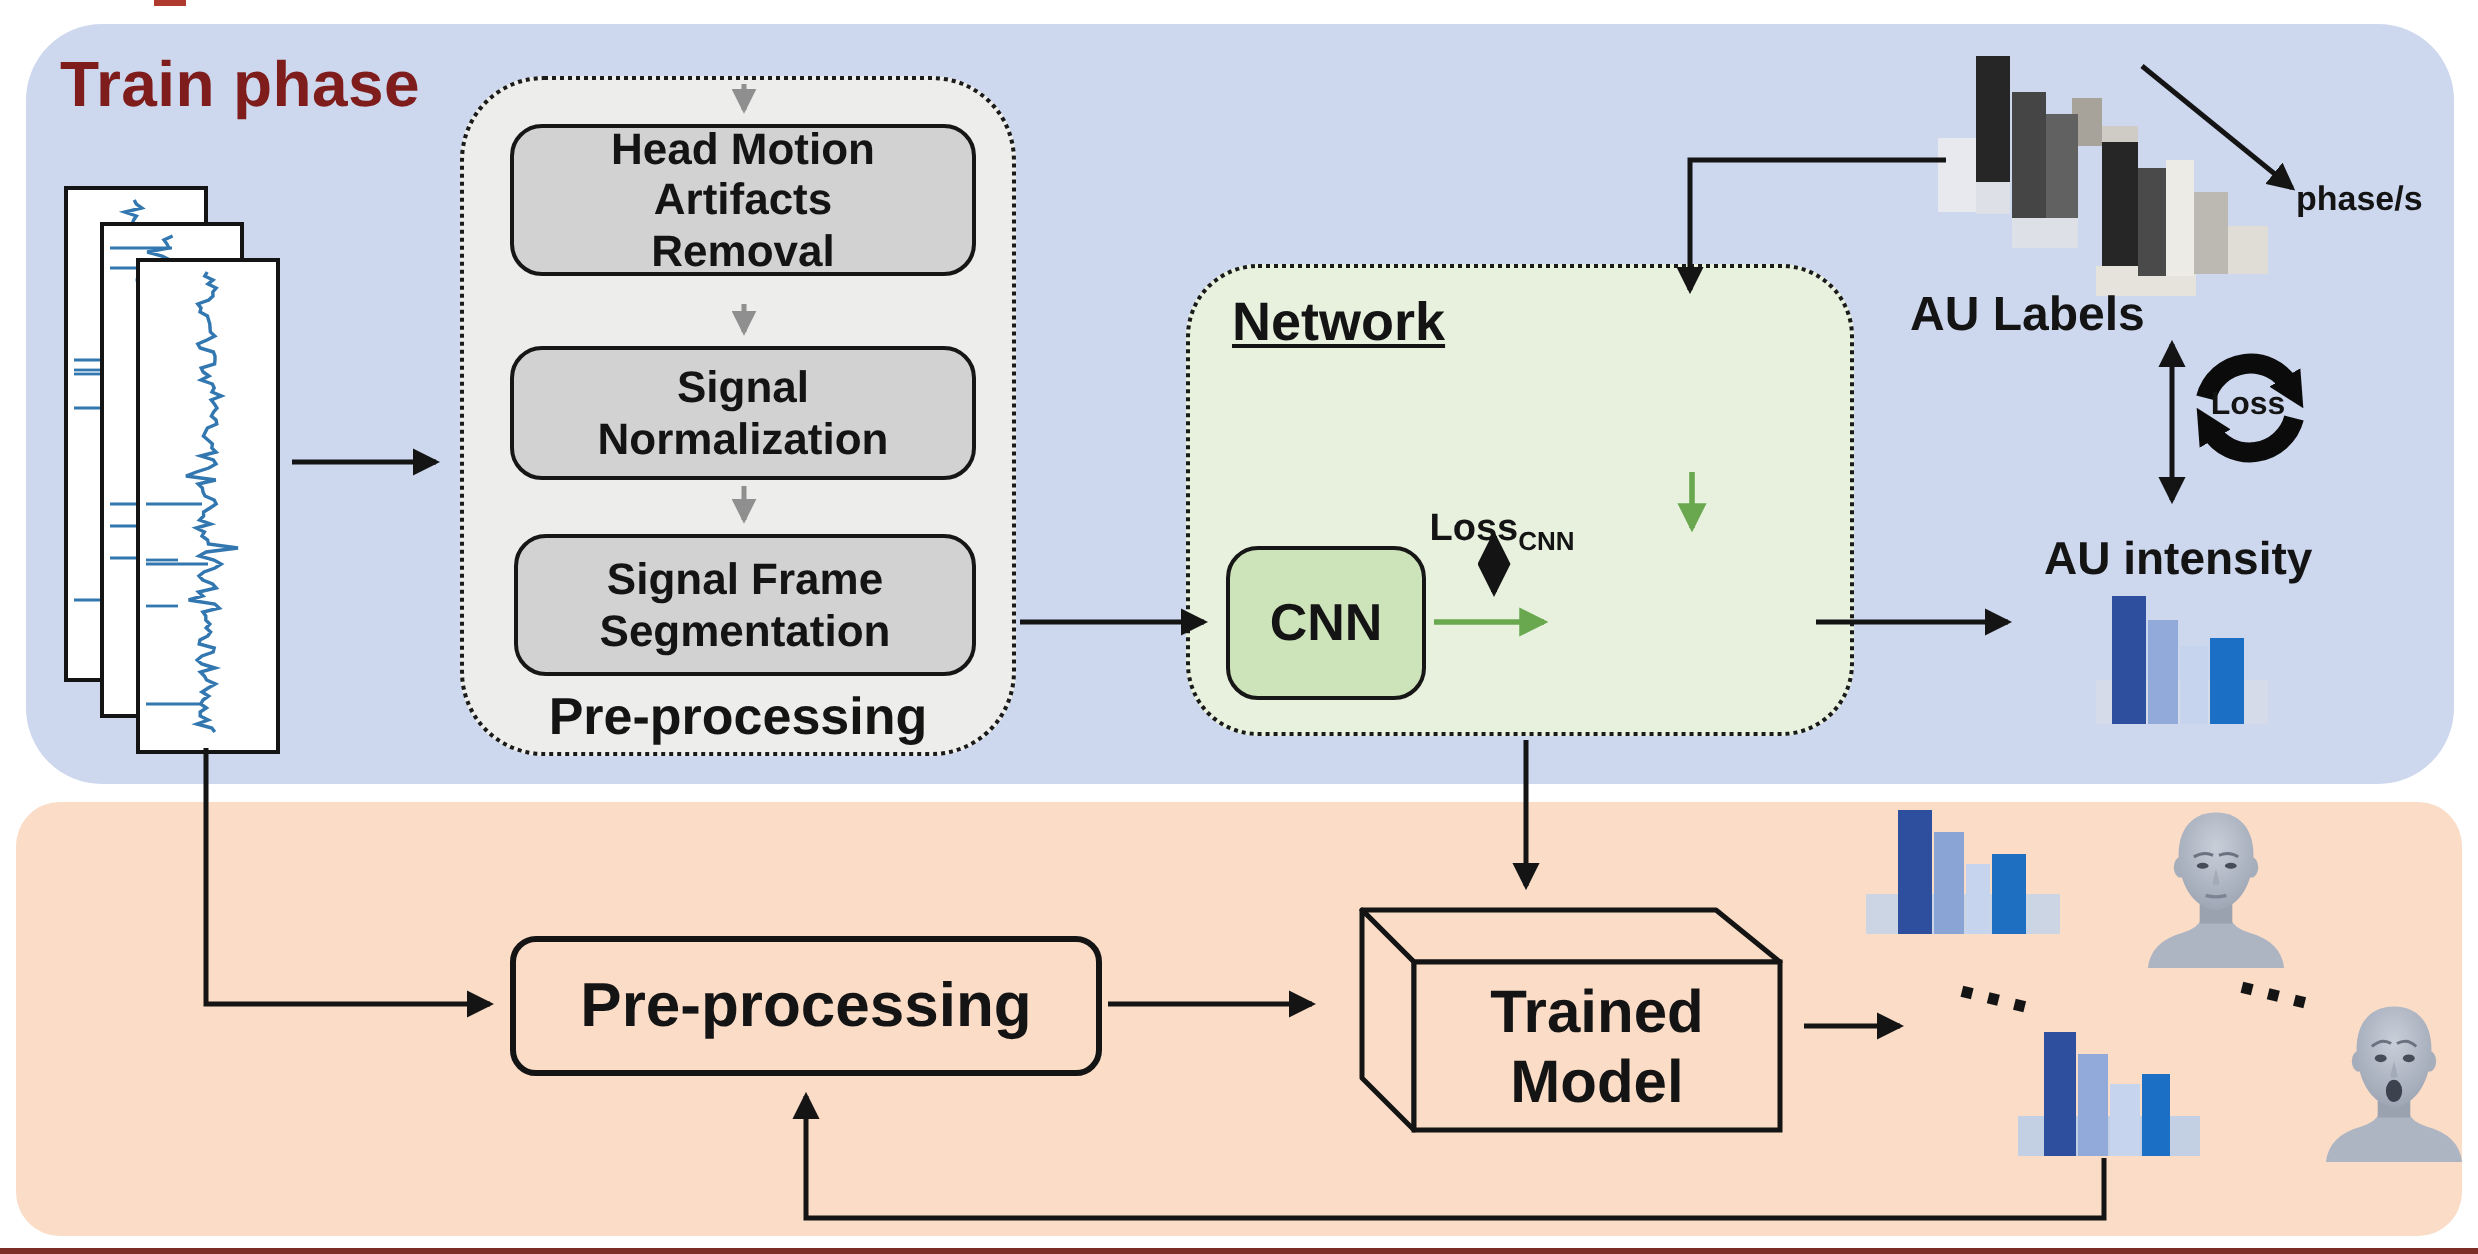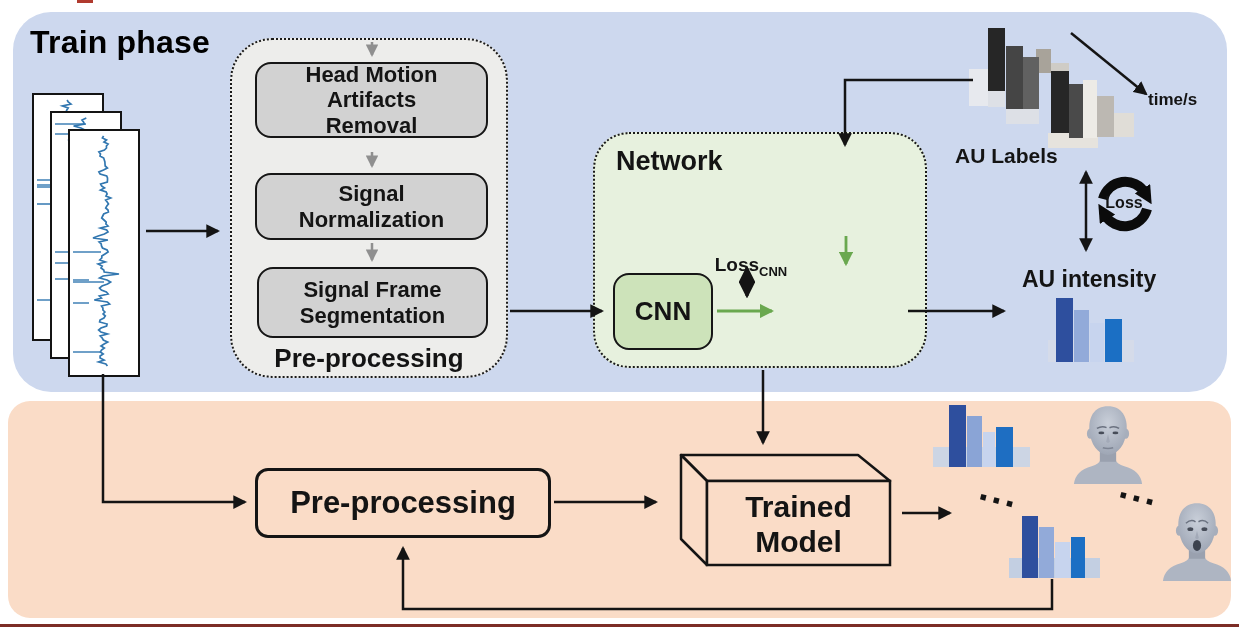--- a/index.html
+++ b/index.html
@@ -5,40 +5,40 @@
   html,body{margin:0;padding:0;background:#ffffff;}
   .canvas{
     position:relative;width:1239px;height:627px;overflow:hidden;
     font-family:"Liberation Sans", sans-serif;color:#141414;
     background:#ffffff;
   }
   .abs{position:absolute;}
   
   .train-bg{left:13px;top:12px;width:1214px;height:380px;background:var(--train-bg);border-radius:38px;}
   .test-bg{left:8px;top:401px;width:1223px;height:217px;background:var(--test-bg);border-radius:22px;}
-  .phase-title{font-size:32px;font-weight:700;color:#000000;letter-spacing:.2px;}
+  .phase-title{font-size:32px;font-weight:700;color:#7f1d1d;letter-spacing:.2px;}
   
   .sig-card{position:absolute;width:68px;height:244px;background:#ffffff;border:2.5px solid #141414;}
   
   .pre-container{left:230px;top:38px;width:278px;height:340px;background:var(--pre-fill);
     border:2.5px dotted #1a1a1a;border-radius:42px;box-sizing:border-box;}
   .step{position:absolute;background:var(--step-fill);border:2.5px solid #161616;border-radius:16px;
     display:flex;align-items:center;justify-content:center;text-align:center;
     font-size:22px;font-weight:700;line-height:1.16;box-sizing:border-box;}
   .pre-label{left:230px;top:343px;width:278px;text-align:center;font-size:26px;font-weight:700;}
   
   .net-container{left:593px;top:132px;width:334px;height:236px;background:var(--net-fill);
     border:2.5px dotted #1a1a1a;border-radius:36px;box-sizing:border-box;}
-  .net-label{left:616px;top:146px;font-size:27px;font-weight:700;}
+  .net-label{left:616px;top:146px;font-size:27px;font-weight:700;text-decoration:underline;}
   .net-box{position:absolute;background:var(--net-box-fill);border:2.5px solid #161616;border-radius:16px;
     display:flex;align-items:center;justify-content:center;font-size:26px;font-weight:700;box-sizing:border-box;}
   .loss-cnn{left:706px;top:254px;width:90px;text-align:center;font-size:19px;font-weight:700;}
   .loss-cnn sub{font-size:13px;}
   
-  .au-labels-text{left:955px;top:144px;width:130px;font-size:21px;font-weight:700;}
+  .au-labels-text{left:955px;top:144px;width:130px;font-size:24px;font-weight:700;}
   .time-axis{left:1148px;top:90px;font-size:17px;font-weight:700;}
   .au-intensity-text{left:1022px;top:266px;font-size:23px;font-weight:700;}
   .loss-cycle-text{left:1092px;top:171px;width:64px;height:64px;display:flex;align-items:center;justify-content:center;
     font-size:16px;font-weight:700;z-index:46;}
   
   .chart{position:absolute;}
   .chart .crect{position:absolute;}
   .chart .cbar{position:absolute;bottom:0;}
   .chart .cbg{position:absolute;bottom:0;}
   
@@ -126,21 +126,21 @@
       <div class="crect" style="left: 39px; top: 18px; width: 17px; height: 63px; background: rgb(69, 69, 69);"></div>
       <div class="crect" style="left: 56px; top: 29px; width: 16px; height: 52px; background: rgb(97, 97, 97);"></div>
       <div class="crect" style="left: 81px; top: 105px; width: 50px; height: 15px; background: rgb(230, 227, 221);"></div>
       <div class="crect" style="left: 84px; top: 35px; width: 18px; height: 8px; background: rgb(207, 204, 198);"></div>
       <div class="crect" style="left: 116px; top: 52px; width: 14px; height: 58px; background: rgb(237, 235, 230);"></div>
       <div class="crect" style="left: 84px; top: 43px; width: 18px; height: 62px; background: rgb(38, 38, 38);"></div>
       <div class="crect" style="left: 102px; top: 56px; width: 14px; height: 54px; background: rgb(74, 74, 74);"></div>
       <div class="crect" style="left: 130px; top: 68px; width: 17px; height: 41px; background: rgb(188, 184, 178);"></div>
       <div class="crect" style="left: 147px; top: 85px; width: 20px; height: 24px; background: rgb(224, 221, 215);"></div>
     </div>
-  <div class="abs time-axis">time/s</div>
+  <div class="abs time-axis">phase/s</div>
   <div class="abs au-labels-text">AU Labels</div>
 
   <svg class="abs" style="left:1092px;top:171px;z-index:44;" width="66" height="66" viewBox="0 0 66 66">
     <defs>
       <marker id="lossArr" markerUnits="userSpaceOnUse" markerWidth="18" markerHeight="18" refX="5" refY="9" orient="auto">
         <polygon points="0,0 18,9 0,18" fill="#0b0b0b"></polygon>
       </marker>
     </defs>
     <path d="M 11 28 A 23 23 0 0 1 53 22" fill="none" stroke="#0b0b0b" stroke-width="10" marker-end="url(#lossArr)"></path>
     <path d="M 55 38 A 23 23 0 0 1 13 44" fill="none" stroke="#0b0b0b" stroke-width="10" marker-end="url(#lossArr)"></path>

